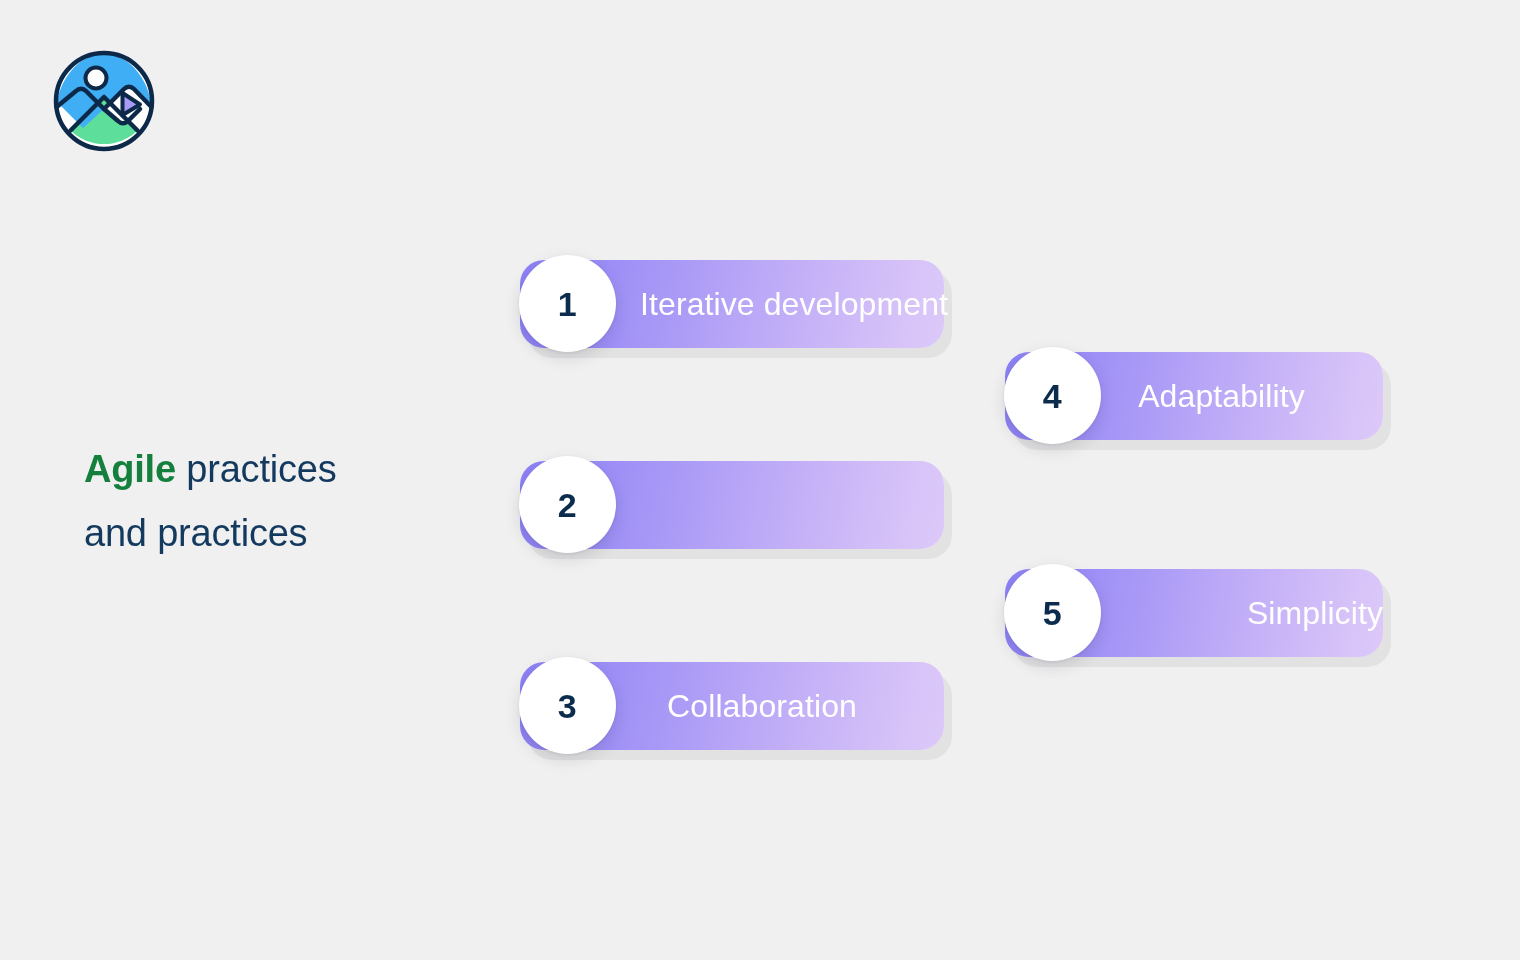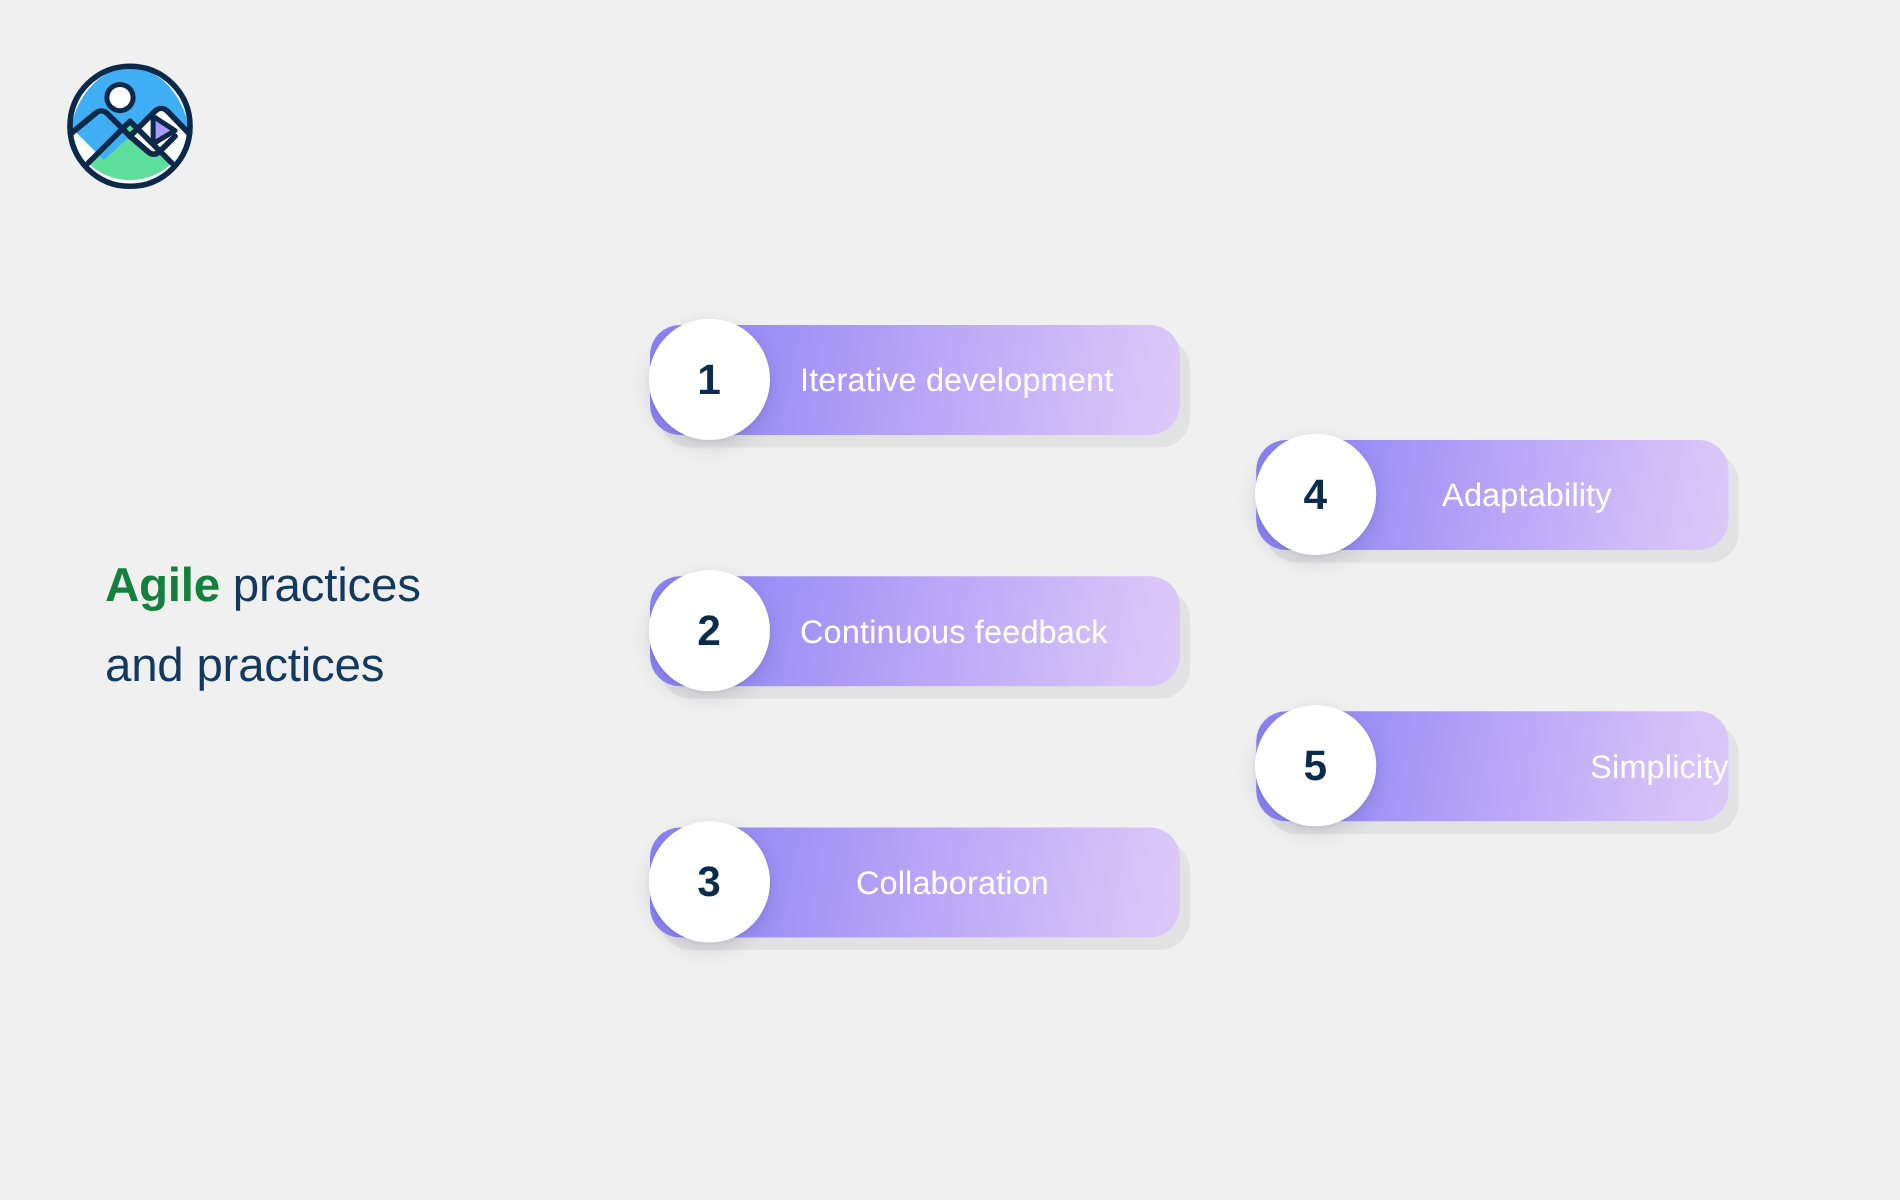--- a/index.html
+++ b/index.html
@@ -55,21 +55,21 @@
     border-radius: 24px;
     background: linear-gradient(100deg, #8b81f4 0%, #9d8ff6 22%, #bba8f7 55%, #d7c3f8 90%, #dcc9f9 100%);
     box-shadow: 8px 10px 0 0 rgba(0, 0, 0, 0.055);
   }
   .pill-label {
     position: absolute;
     top: 0;
     height: 112px;
     line-height: 88px;
     color: #ffffff;
-    font-size: 26px;
+    font-size: 32px;
     font-weight: 400;
     white-space: nowrap;
     letter-spacing: 0.1px;
   }
   .pill-circle {
     position: absolute;
     left: -1px;
     top: -5px;
     width: 97px;
     height: 97px;
@@ -130,21 +130,20 @@
 <div class="pill" id="pill-1">
   <div class="pill-bar"></div>
   <div class="pill-label">Iterative development</div>
   <div class="pill-circle">
     <span class="pill-number">1</span>
   </div>
 </div>
 
 <div class="pill" id="pill-2">
   <div class="pill-bar"></div>
-  <div class="pill-label">Continuous feedback</div>
   <div class="pill-circle">
     <span class="pill-number">2</span>
   </div>
 </div>
 
 <div class="pill" id="pill-3">
   <div class="pill-bar"></div>
   <div class="pill-label">Collaboration</div>
   <div class="pill-circle">
     <span class="pill-number">3</span>

